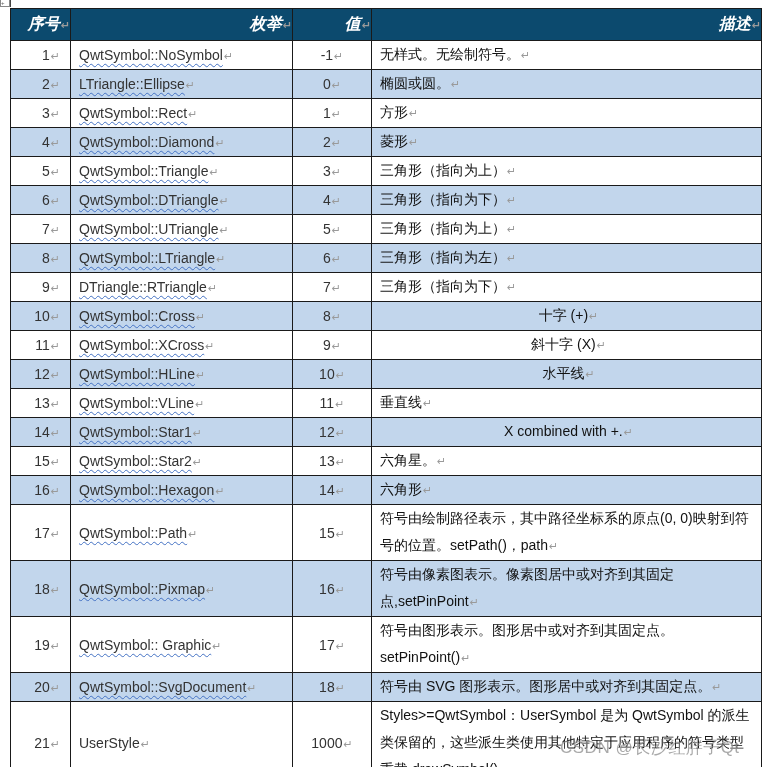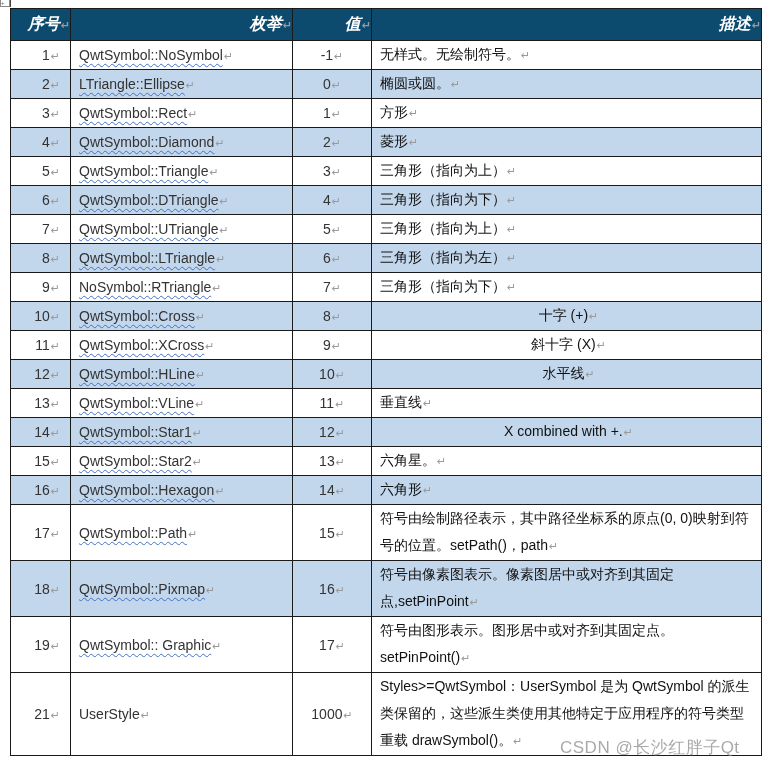--- a/index.html
+++ b/index.html
@@ -91,21 +91,21 @@
         <td class="c-desc"><span>三角形（指向为上）</span><span class="para-mark">↵</span></td>
       </tr>
       <tr class="alt" style="height: 28px;">
         <td class="c-idx"><span>8</span><span class="para-mark">↵</span></td>
         <td class="c-enum"><span class="squiggle">QwtSymbol::LTriangle</span><span class="para-mark">↵</span></td>
         <td class="c-val"><span>6</span><span class="para-mark">↵</span></td>
         <td class="c-desc"><span>三角形（指向为左）</span><span class="para-mark">↵</span></td>
       </tr>
       <tr style="height: 28px;">
         <td class="c-idx"><span>9</span><span class="para-mark">↵</span></td>
-        <td class="c-enum"><span class="squiggle">NoSymbol::RTriangle</span><span class="para-mark">↵</span></td>
+        <td class="c-enum"><span class="squiggle">DTriangle::RTriangle</span><span class="para-mark">↵</span></td>
         <td class="c-val"><span>7</span><span class="para-mark">↵</span></td>
         <td class="c-desc"><span>三角形（指向为下）</span><span class="para-mark">↵</span></td>
       </tr>
       <tr class="alt" style="height: 28px;">
         <td class="c-idx"><span>10</span><span class="para-mark">↵</span></td>
         <td class="c-enum"><span class="squiggle">QwtSymbol::Cross</span><span class="para-mark">↵</span></td>
         <td class="c-val"><span>8</span><span class="para-mark">↵</span></td>
         <td class="c-desc desc-lg"><span>十字 (+)</span><span class="para-mark">↵</span></td>
       </tr>
       <tr style="height: 28px;">
@@ -155,20 +155,26 @@
         <td class="c-enum"><span class="squiggle">QwtSymbol::Pixmap</span><span class="para-mark">↵</span></td>
         <td class="c-val"><span>16</span><span class="para-mark">↵</span></td>
         <td class="c-desc"><span>符号由像素图表示。像素图居中或对齐到其固定点,setPinPoint</span><span class="para-mark">↵</span></td>
       </tr>
       <tr style="height: 55px;">
         <td class="c-idx"><span>19</span><span class="para-mark">↵</span></td>
         <td class="c-enum"><span class="squiggle">QwtSymbol:: Graphic</span><span class="para-mark">↵</span></td>
         <td class="c-val"><span>17</span><span class="para-mark">↵</span></td>
         <td class="c-desc"><span>符号由图形表示。图形居中或对齐到其固定点。 setPinPoint()</span><span class="para-mark">↵</span></td>
       </tr>
+      <tr class="alt" style="height: 28px;">
+        <td class="c-idx"><span>20</span><span class="para-mark">↵</span></td>
+        <td class="c-enum"><span class="squiggle">QwtSymbol::SvgDocument</span><span class="para-mark">↵</span></td>
+        <td class="c-val"><span>18</span><span class="para-mark">↵</span></td>
+        <td class="c-desc"><span>符号由 SVG 图形表示。图形居中或对齐到其固定点。</span><span class="para-mark">↵</span></td>
+      </tr>
       <tr style="height: 82px;">
         <td class="c-idx"><span>21</span><span class="para-mark">↵</span></td>
         <td class="c-enum"><span class="">UserStyle</span><span class="para-mark">↵</span></td>
         <td class="c-val"><span>1000</span><span class="para-mark">↵</span></td>
         <td class="c-desc"><span>Styles&gt;=QwtSymbol：UserSymbol 是为 QwtSymbol 的派生类保留的，这些派生类使用其他特定于应用程序的符号类型重载 drawSymbol()。</span><span class="para-mark">↵</span></td>
       </tr>
     </tbody>
 </table>
 
 <div class="watermark">CSDN @长沙红胖子Qt</div>

